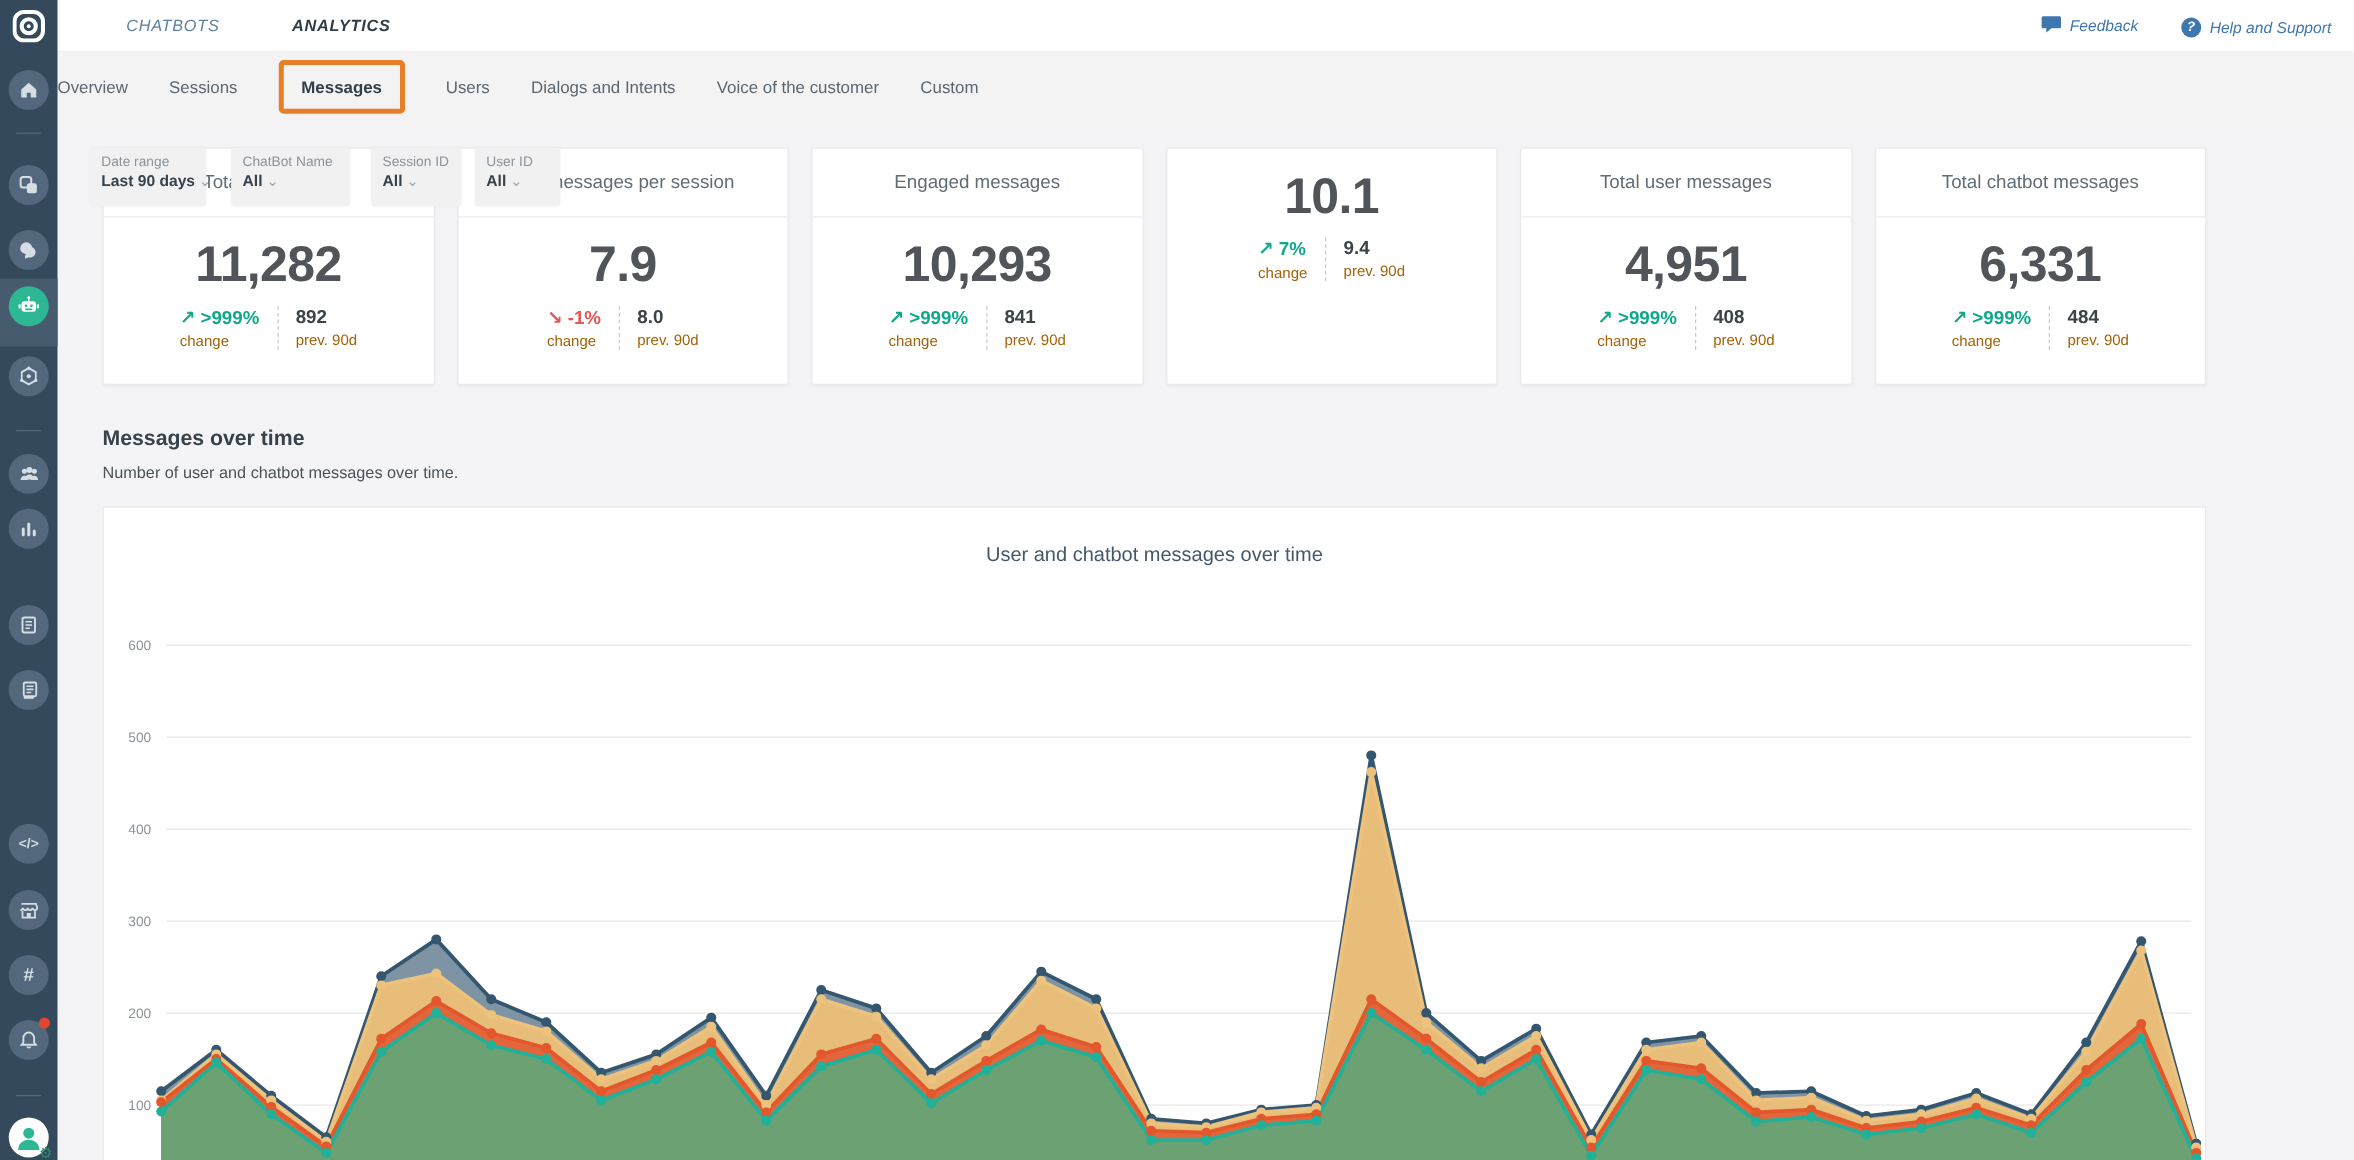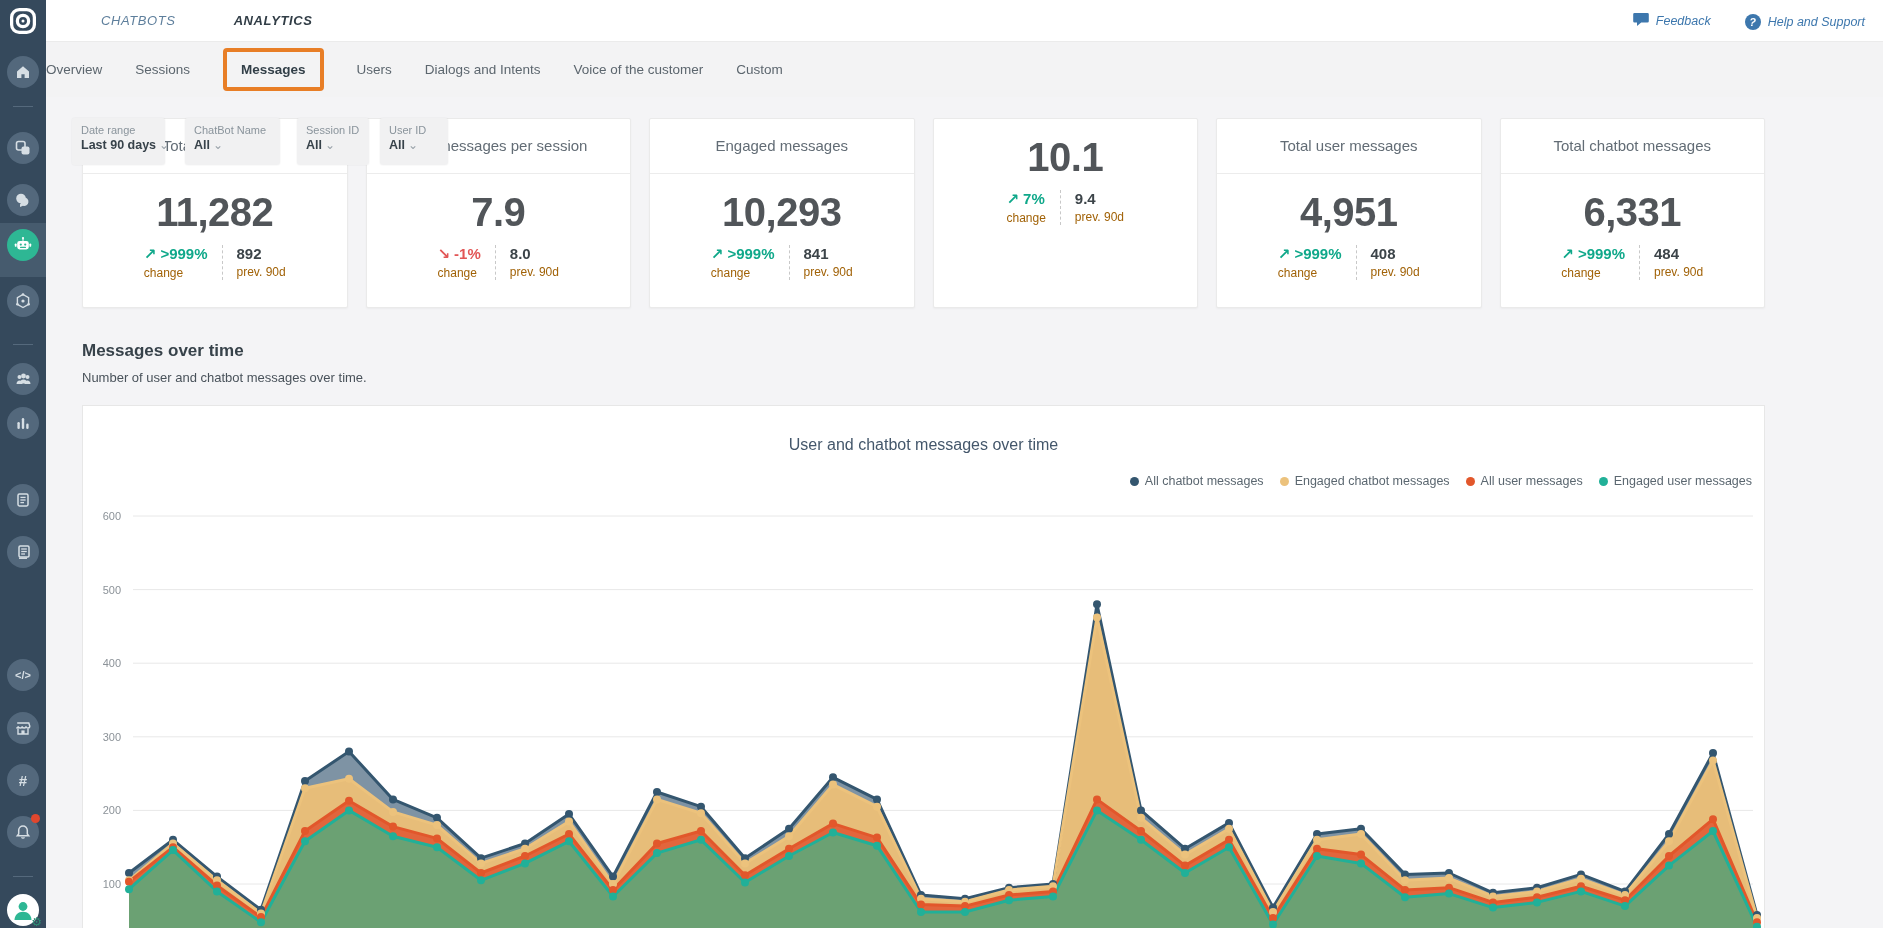--- a/index.html
+++ b/index.html
@@ -331,38 +331,20 @@
       </div>
     </div>
 
   <div class="section-head">
     <div class="section-title">Messages over time</div>
     <div class="section-sub">Number of user and chatbot messages over time.</div>
   </div>
 
   <div class="chart-card">
     <div class="chart-title">User and chatbot messages over time</div>
-    <div class="legend" id="legend">
-        <div class="legend-item">
-          <span class="legend-dot" style="background:#34566f"></span>
-          <span>All chatbot messages</span>
-        </div>
-        <div class="legend-item">
-          <span class="legend-dot" style="background:#ecc27c"></span>
-          <span>Engaged chatbot messages</span>
-        </div>
-        <div class="legend-item">
-          <span class="legend-dot" style="background:#e2572b"></span>
-          <span>All user messages</span>
-        </div>
-        <div class="legend-item">
-          <span class="legend-dot" style="background:#21b098"></span>
-          <span>Engaged user messages</span>
-        </div>
-      </div>
     <svg id="chart" width="1681" height="560">
         <line x1="50" y1="478" x2="1670" y2="478" stroke="#e8e8e8" stroke-width="1"></line>
         <text x="38" y="482" text-anchor="end" font-size="11" fill="#8b9298" font-family="Liberation Sans, DejaVu Sans, sans-serif">100</text>
         <line x1="50" y1="404.40000000000003" x2="1670" y2="404.40000000000003" stroke="#e8e8e8" stroke-width="1"></line>
         <text x="38" y="408.40000000000003" text-anchor="end" font-size="11" fill="#8b9298" font-family="Liberation Sans, DejaVu Sans, sans-serif">200</text>
         <line x1="50" y1="330.80000000000007" x2="1670" y2="330.80000000000007" stroke="#e8e8e8" stroke-width="1"></line>
         <text x="38" y="334.80000000000007" text-anchor="end" font-size="11" fill="#8b9298" font-family="Liberation Sans, DejaVu Sans, sans-serif">300</text>
         <line x1="50" y1="257.20000000000005" x2="1670" y2="257.20000000000005" stroke="#e8e8e8" stroke-width="1"></line>
         <text x="38" y="261.20000000000005" text-anchor="end" font-size="11" fill="#8b9298" font-family="Liberation Sans, DejaVu Sans, sans-serif">400</text>
         <line x1="50" y1="183.60000000000002" x2="1670" y2="183.60000000000002" stroke="#e8e8e8" stroke-width="1"></line>

